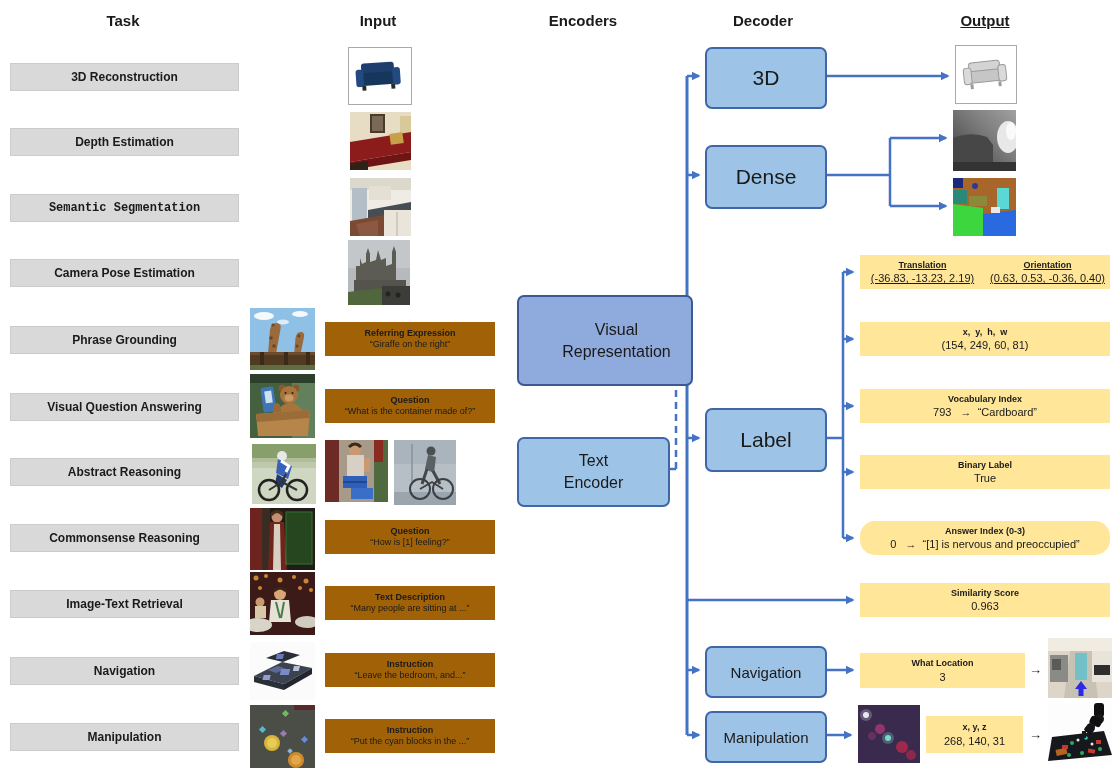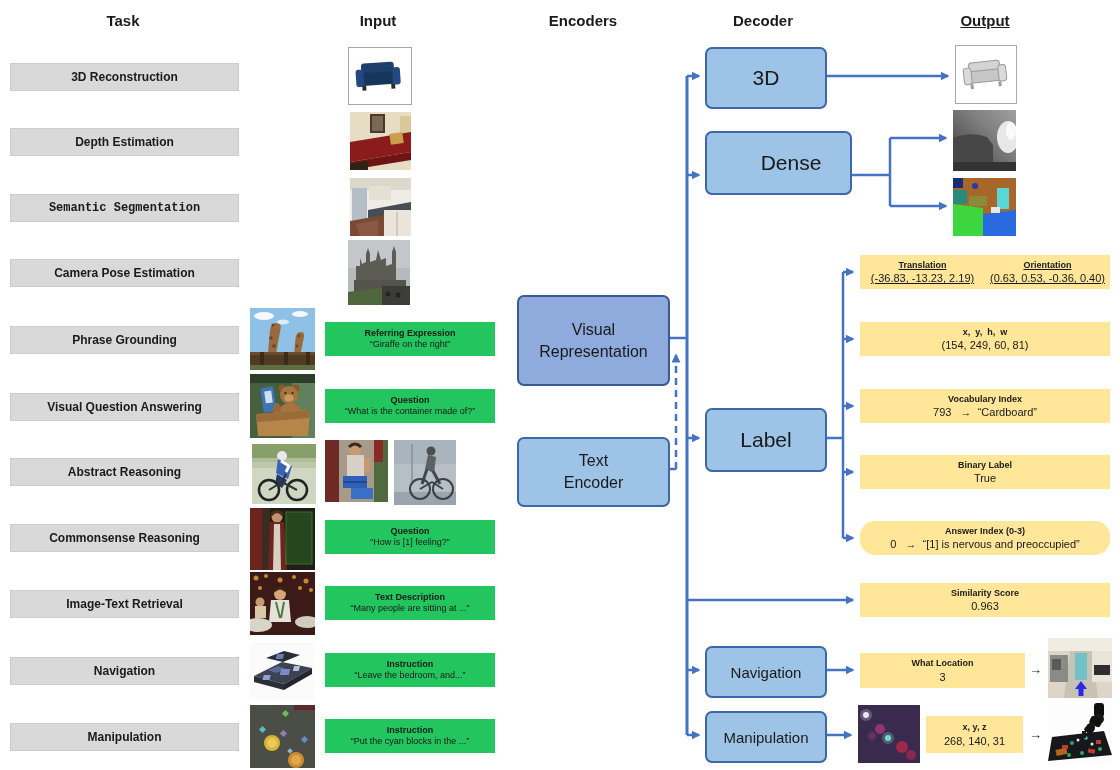--- a/index.html
+++ b/index.html
@@ -2,28 +2,28 @@
 <html><head>
 <meta charset="utf-8">
 <style>
   html,body{margin:0;padding:0;background:#fff;}
   #canvas{position:relative;width:1120px;height:770px;background:#fff;overflow:hidden;
           font-family:"Liberation Sans",sans-serif;color:#1a1a1a;}
   #connectors{position:absolute;left:0;top:0;width:1120px;height:770px;pointer-events:none;}
   .col-header{position:absolute;top:12px;width:150px;text-align:center;font-size:15px;font-weight:bold;}
   .task-box{position:absolute;left:10px;width:227px;height:26px;background:#D9D9D9;border:1px solid #cccccc;
             display:flex;align-items:center;justify-content:center;font-size:12px;font-weight:bold;}
-  .note{position:absolute;left:325px;width:170px;height:34px;background:#22c55e;
+  .note{position:absolute;left:325px;width:170px;height:34px;background:#a16207;
         display:flex;flex-direction:column;align-items:center;justify-content:center;text-align:center;}
   .note-title{font-size:9px;font-weight:bold;line-height:1.35;white-space:pre-wrap;}
   .note-text{font-size:9px;line-height:1.3;white-space:pre-wrap;}
   .blue-box{position:absolute;border-radius:7px;display:flex;align-items:center;justify-content:center;
             text-align:center;background:#9DC3E6;border:2px solid #3e66a8;}
   .enc{width:149px;left:517px;font-size:16px;line-height:1.35;}
-  .enc-visual{background:#8FAADC;border-color:#3b5a93;}
+  .enc-visual{background:#8FAADC;border-color:#3b5a93;padding-left:23px;}
   .dec{left:705px;width:118px;}
   .dec-lg{font-size:21px;}
   .dec-sm{font-size:15px;}
   .ybox{position:absolute;background:#FFE699;display:flex;flex-direction:column;align-items:center;
         justify-content:center;text-align:center;}
   .ybox-title{font-size:9px;font-weight:bold;line-height:1.4;white-space:pre-wrap;}
   .ybox-value{font-size:11px;line-height:1.3;white-space:pre-wrap;}
   .ybox-cols{display:flex;flex-direction:row;width:100%;text-decoration:underline;}
   .ybox-col{flex:1;display:flex;flex-direction:column;align-items:center;justify-content:center;}
   .imgbox{position:absolute;overflow:hidden;}
@@ -311,21 +311,21 @@
   </div>
 
   <div class="blue-box enc enc-visual" style="top:295px;height:87px;">
     <div style="width:110px;">Visual Representation</div>
   </div>
   <div class="blue-box enc" style="top:437px;height:66px;">
     <div style="width:70px;">Text Encoder</div>
   </div>
 
   <div class="blue-box dec dec-lg" style="top:47px;height:58px;">3D</div>
-  <div class="blue-box dec dec-lg" style="top:131px;height:60px;padding-left:25px;">Dense</div>
+  <div class="blue-box dec dec-lg" style="top:145px;height:60px;">Dense</div>
   <div class="blue-box dec dec-lg" style="top:408px;height:60px;">Label</div>
   <div class="blue-box dec dec-sm" style="top:646px;height:48px;">Navigation</div>
   <div class="blue-box dec dec-sm" style="top:711px;height:48px;">Manipulation</div>
 
   <div class="imgbox framed" style="left:955px;top:45px;width:62px;height:59px;">
     <svg viewBox="0 0 62 59">
         <g transform="rotate(-6 31 30)">
       <rect x="14" y="16" width="32" height="14" rx="3" fill="#d4d4d4" stroke="#9a9a9a" stroke-width="1"></rect>
       <rect x="12" y="25" width="36" height="12" rx="3" fill="#c6c6c6" stroke="#9a9a9a" stroke-width="1"></rect>
       <rect x="8" y="21" width="8" height="17" rx="3" fill="#dadada" stroke="#9a9a9a" stroke-width="1"></rect>

